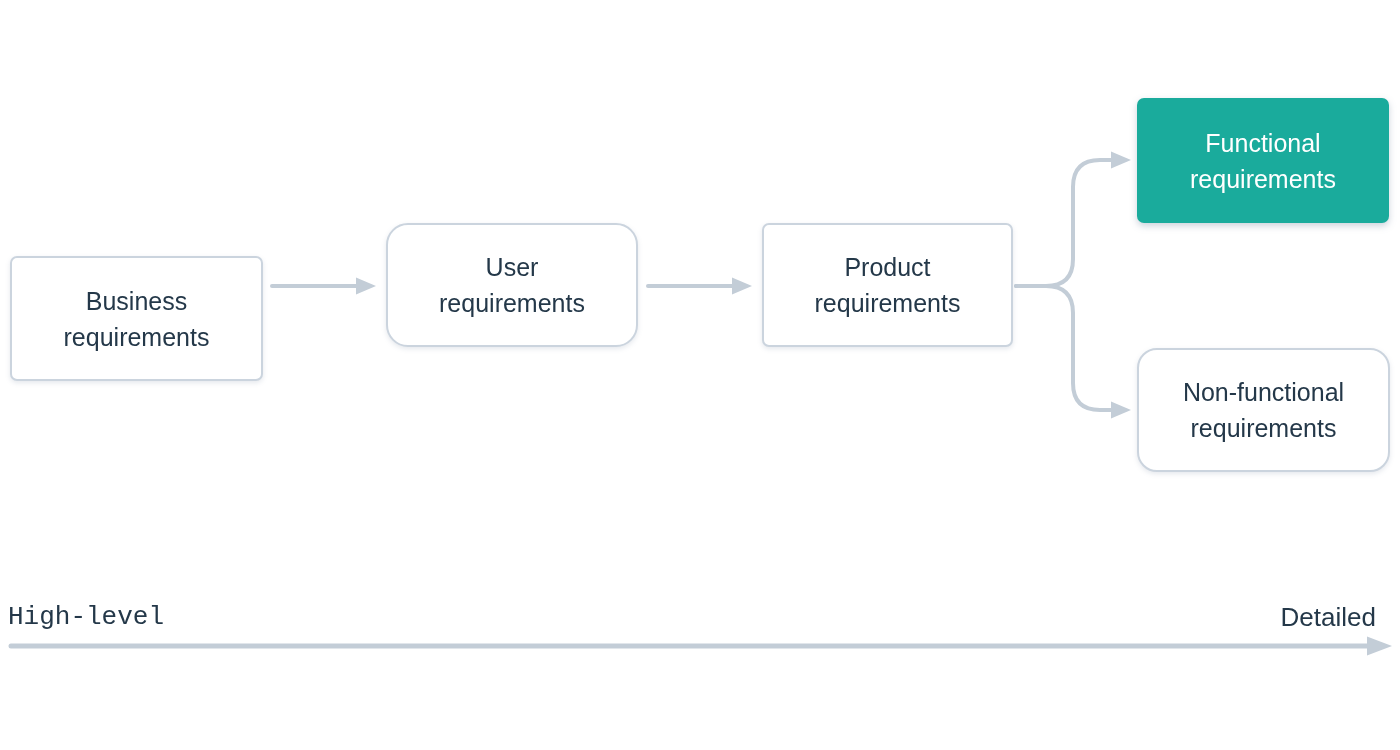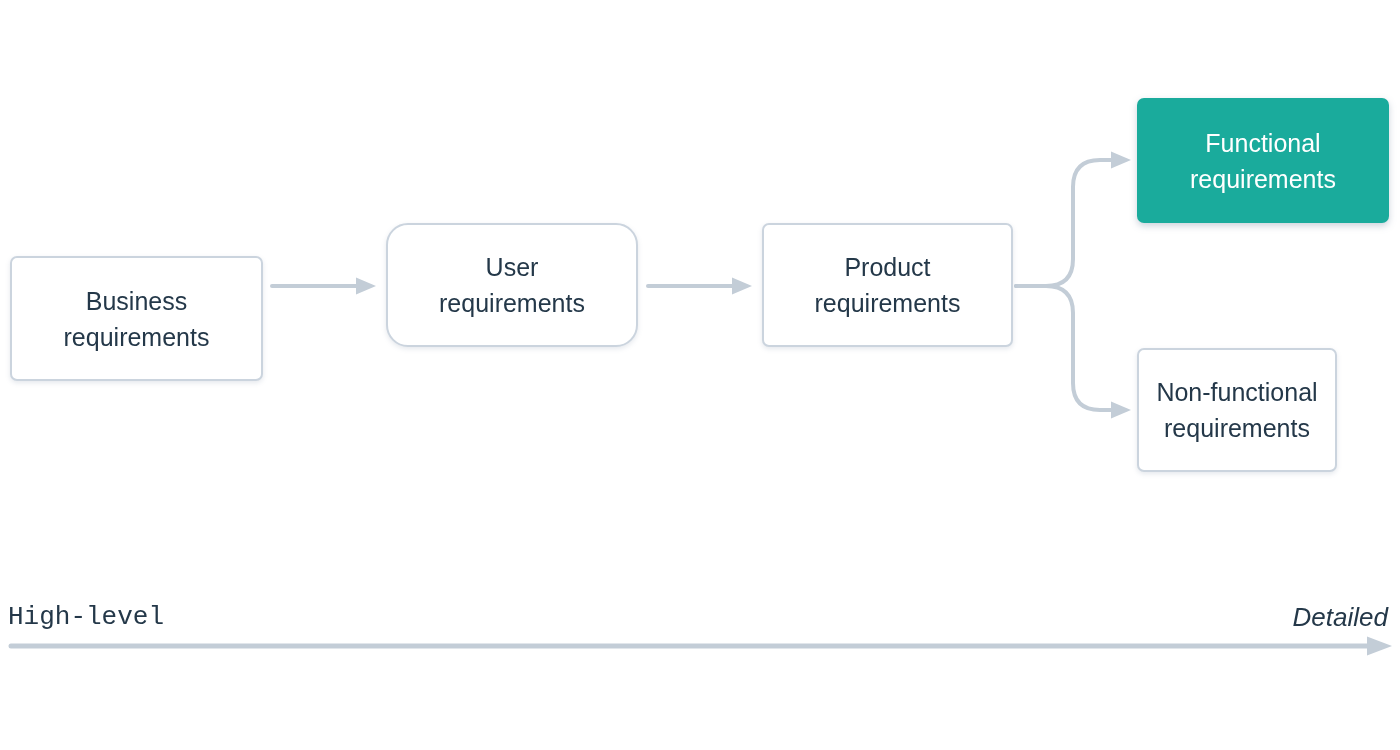--- a/index.html
+++ b/index.html
@@ -55,30 +55,30 @@
   .node.highlight {
     background: var(--highlight, #1aab9c);
     border: none;
     color: var(--highlight-text, #ffffff);
     box-shadow: 0 3px 7px rgba(110, 130, 155, 0.35);
   }
   #node-business      { left: 10px;   top: 236px; width: 253px; height: 125px; margin-top: 20px; }
   #node-user          { left: 386px;  top: 223px; width: 252px; height: 124px; border-radius: 22px; }
   #node-product       { left: 762px;  top: 223px; width: 251px; height: 124px; }
   #node-functional    { left: 1137px; top: 98px;  width: 252px; height: 125px; }
-  #node-nonfunctional { left: 1137px; top: 348px; width: 200px; height: 124px; }
+  #node-nonfunctional { left: 1137px; top: 348px; width: 253px; height: 124px; border-radius: 20px; }
   .axis-label {
     position: absolute;
     top: 602px;
     color: var(--text, #243849);
     font-size: 26px;
     font-weight: 500;
   }
   .axis-label.left  { left: 8px; font-family: Liberation Mono, monospace; }
-  .axis-label.right { right: 12px; text-align: left; font-style: italic; }
+  .axis-label.right { right: 24px; text-align: left; }
 </style>
 </head>
 <body>
 
 <div class="canvas">
 
   <svg class="arrows" width="1400" height="750" viewBox="0 0 1400 750" aria-hidden="true">
 
     <g>
       <line class="conn" x1="272" y1="286" x2="357" y2="286"></line>

